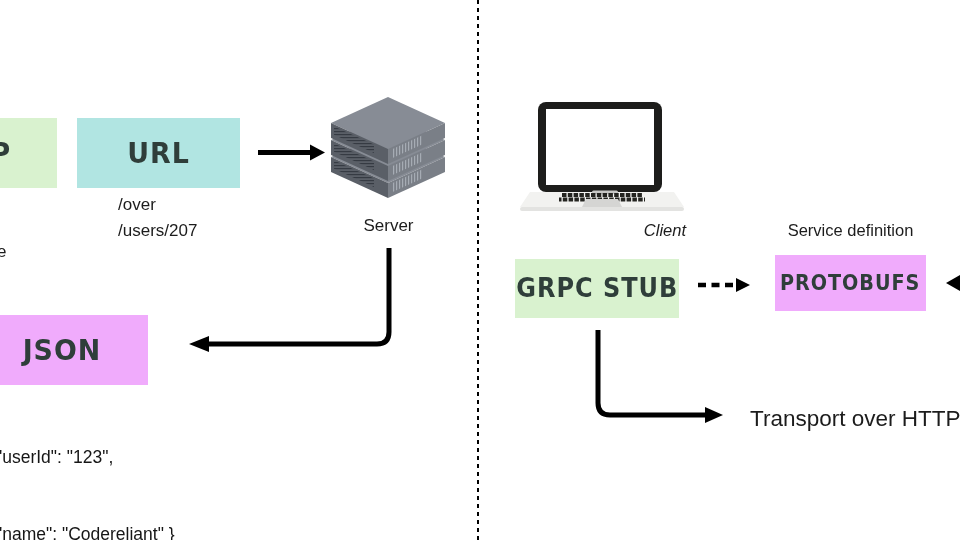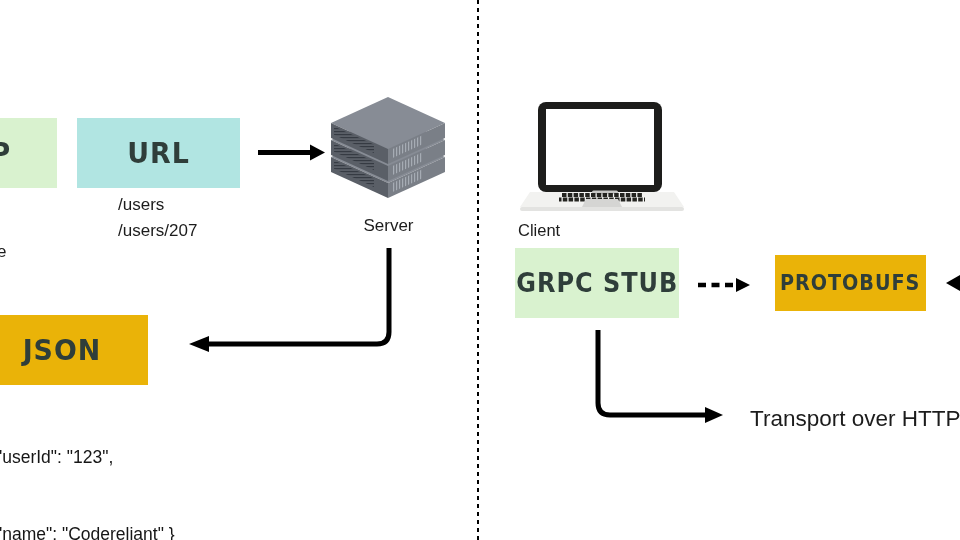--- a/index.html
+++ b/index.html
@@ -11,21 +11,21 @@
   .box {
     position:absolute; display:flex; align-items:center; justify-content:center;
     overflow:hidden;
   }
   .display-label {
     font-family:"DejaVu Sans", sans-serif; font-weight:700; color:#2f3e3a;
     letter-spacing:1px; transform:scale(0.96,1.04); white-space:nowrap;
   }
   .bg-green  { background:#d9f2cf; }
   .bg-cyan   { background:#b1e5e2; }
-  .bg-yellow { background:#eab308; }
+  .bg-yellow { background:#f0abfc; }
   .plain-label { color:#1c1c1c; }
   .code-lines { font-size:17.5px; line-height:25.5px; color:#161616; white-space:pre; }
   .divider {
     position:absolute; left:477px; top:0; width:2px; height:540px;
     background:repeating-linear-gradient(180deg,#000 0 4px, transparent 4px 8px);
   }
   svg { display:block; }
 </style>
 </head>
 <body>
@@ -34,21 +34,21 @@
 
   <div class="box bg-green" style="left:-55px; top:118px; width:112px; height:70px;">
     <span class="display-label" style="font-size:28px;">P</span>
   </div>
 
   <div class="box bg-cyan" style="left:77px; top:118px; width:163px; height:70px;">
     <span class="display-label" style="font-size:28px;">URL</span>
   </div>
 
   <div class="abs" style="left:118px; top:192px; font-size:17px; line-height:26px;">
-    <div class="plain-label">/users</div>
+    <div class="plain-label">/over</div>
     <div class="plain-label">/users/207</div>
   </div>
 
   <div class="abs plain-label" style="left:-3px; top:242px; font-size:17px;">e</div>
 
   <svg class="abs" style="left:256px; top:142px;" width="70" height="22" viewBox="0 0 70 22">
     <line x1="2" y1="10.5" x2="54" y2="10.5" stroke="#000" stroke-width="5"></line>
     <polygon points="54,2.5 54,18.5 69,10.5" fill="#000"></polygon>
   </svg>
 
@@ -97,31 +97,32 @@
     <rect x="20" y="0" width="124" height="90" rx="8" fill="#1d1d1b"></rect>
     <rect x="28" y="7" width="108" height="76" fill="#ffffff"></rect>
     <path d="M12,90 L156,90 L166,105 L2,105 Z" fill="#f2f2f0"></path>
     <rect x="74" y="88.5" width="26" height="3.5" rx="1.5" fill="#c7c7c5"></rect>
     <line x1="44" y1="93" x2="124" y2="93" stroke="#242420" stroke-width="4" stroke-dasharray="4.5 1.3"></line>
     <line x1="41" y1="97.5" x2="127" y2="97.5" stroke="#242420" stroke-width="4" stroke-dasharray="4.5 1.3" stroke-dashoffset="2"></line>
     <path d="M68,97 L100,97 L104,105 L64,105 Z" fill="#d5d5d3"></path>
     <rect x="2" y="105" width="164" height="4" rx="2" fill="#e3e3e1"></rect>
   </svg>
 
-  <div class="abs plain-label" style="left:518px; top:221px; width:168px; text-align:left; font-size:16.5px;">Client</div>
+  <div class="abs plain-label" style="left:518px; top:221px; width:168px; text-align:right; font-size:16.5px;font-style:italic;">Client</div>
 
-  <div class="box bg-green" style="left:515px; top:248px; width:164px; height:70px;">
+  <div class="box bg-green" style="left:515px; top:259px; width:164px; height:59px;">
     <span class="display-label" style="font-size:25px;">GRPC STUB</span>
   </div>
 
   <svg class="abs" style="left:698px; top:276px;" width="54" height="18" viewBox="0 0 54 18">
     <line x1="0" y1="9" x2="38" y2="9" stroke="#000" stroke-width="4.5" stroke-dasharray="8 5.5"></line>
     <polygon points="38,2 38,16 52,9" fill="#000"></polygon>
   </svg>
 
+  <div class="abs plain-label" style="left:775px; top:221px; width:151px; text-align:center; font-size:16.5px;">Service definition</div>
 
   <div class="box bg-yellow" style="left:775px; top:255px; width:151px; height:56px;">
     <span class="display-label" style="font-size:20px;">PROTOBUFS</span>
   </div>
 
   <svg class="abs" style="left:946px; top:274px;" width="14" height="18" viewBox="0 0 14 18">
     <polygon points="0,9 14,1 14,17" fill="#000"></polygon>
   </svg>
 
   <svg class="abs" style="left:595px; top:330px;" width="138" height="96" viewBox="0 0 138 96">

